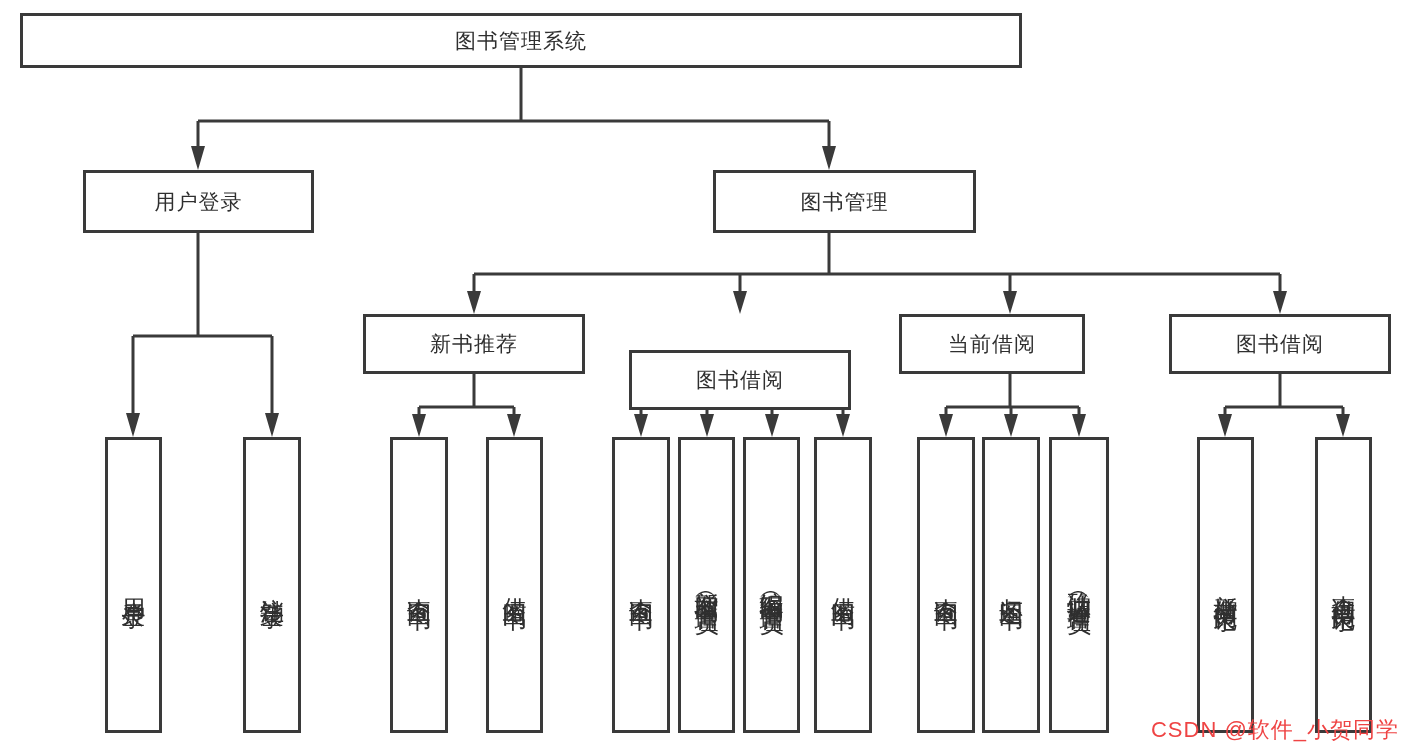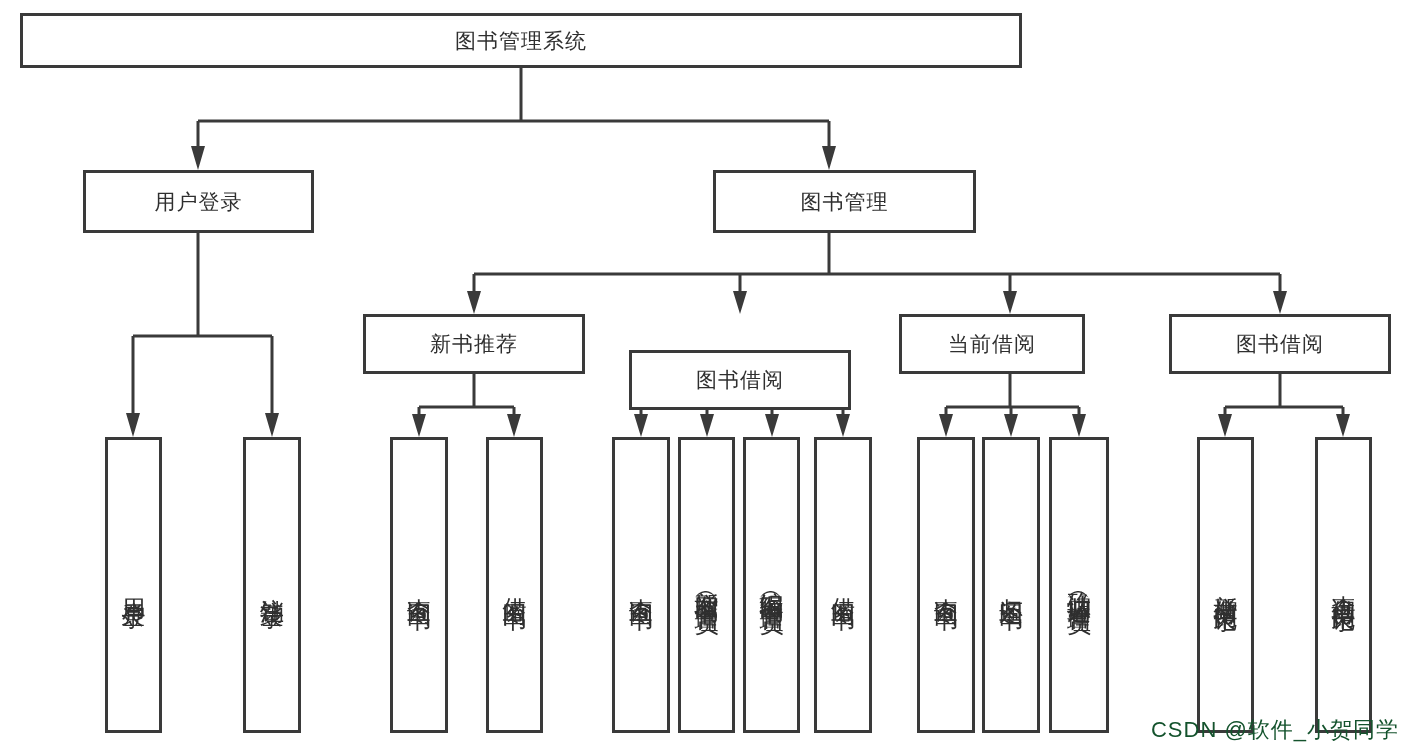--- a/index.html
+++ b/index.html
@@ -59,21 +59,21 @@
   .l9  { left: 917px;  width: 58px; }
   .l10 { left: 982px;  width: 58px; }
   .l11 { left: 1049px; width: 60px; }
   .l12 { left: 1197px; width: 57px; }
   .l13 { left: 1315px; width: 57px; }
   .watermark {
     position: absolute;
     right: 6px;
     bottom: 2px;
     font-size: 22px;
-    color: #14532d;
+    color: #ef4444;
     letter-spacing: 1px;
     z-index: 5;
     white-space: nowrap;
   }
 </style>
 </head>
 <body>
 
 <div class="canvas">
 

